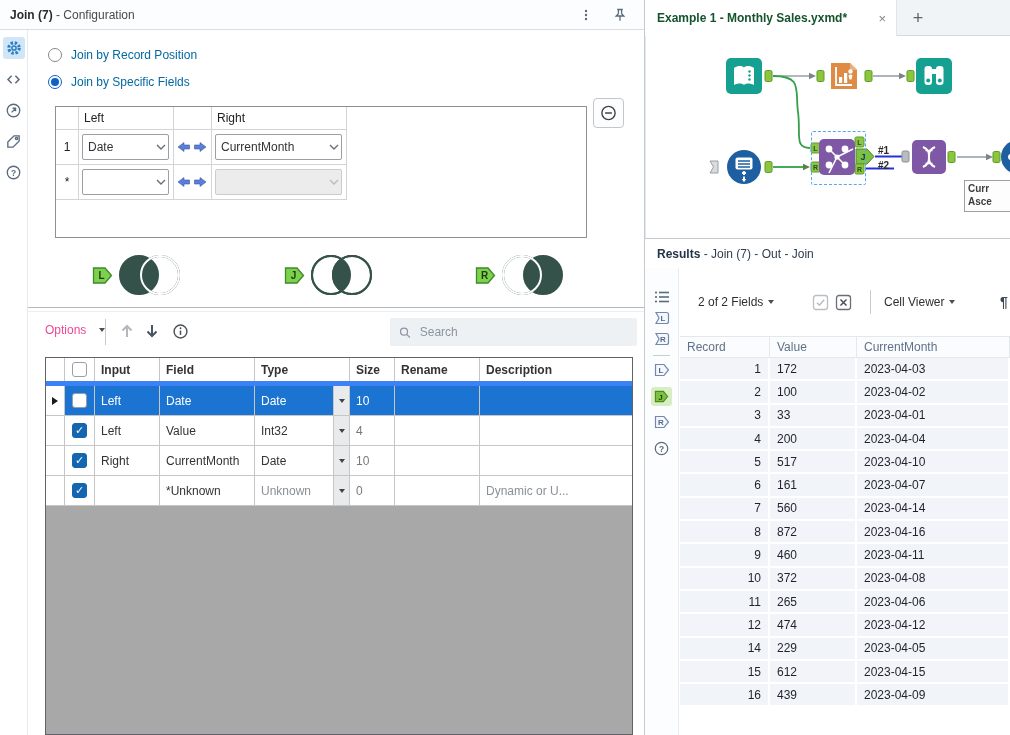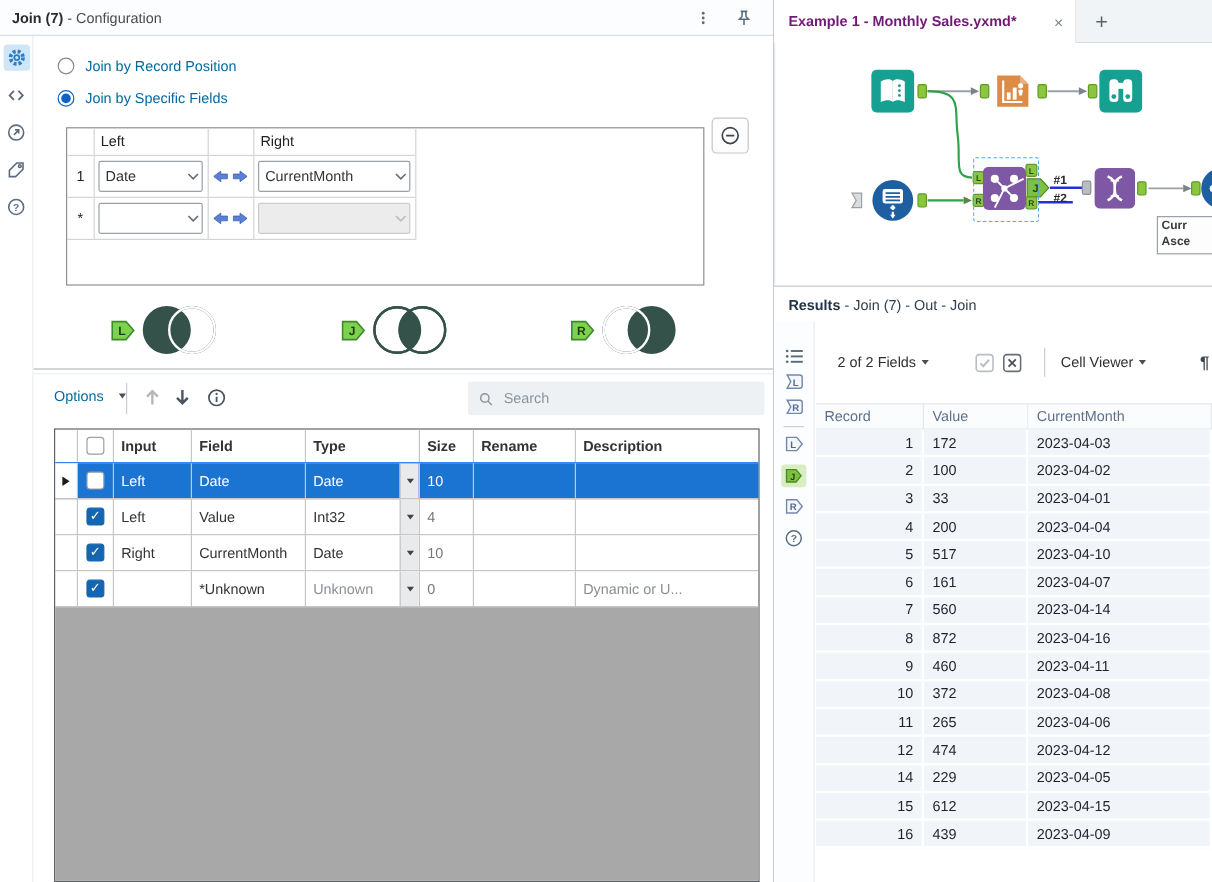--- a/index.html
+++ b/index.html
@@ -37,32 +37,32 @@
   .dd.dis{background:#ececec;border-color:#cccccc;}
   .swap{position:absolute;width:34px;height:12px;display:flex;align-items:center;justify-content:center;}
   .minus-btn{position:absolute;left:565px;top:68px;width:31px;height:30px;border:1px solid #c3c7ca;border-radius:4px;background:#fdfdfe;display:flex;align-items:center;justify-content:center;}
 
   
   .venn-group{position:absolute;top:218px;height:54px;display:flex;align-items:center;gap:3px;}
   .divider{position:absolute;left:0;right:0;top:277px;height:3px;border-top:1px solid #b4b9bd;border-bottom:1px solid #eceeef;background:#fff;}
 
   
   .opt-bar{position:absolute;left:0;right:0;top:280px;height:44px;}
-  .opt-lbl{position:absolute;left:17px;top:13px;display:flex;align-items:center;gap:13px;color:#0369a1;}
+  .opt-lbl{position:absolute;left:17px;top:13px;display:flex;align-items:center;gap:13px;color:#ec4899;}
   .caret{width:0;height:0;border-left:3.5px solid transparent;border-right:3.5px solid transparent;border-top:4.5px solid #4a4f54;}
   .opt-sep{position:absolute;left:77px;top:9px;height:26px;border-left:1px solid #c9ccd0;}
   .opt-ic{position:absolute;top:9px;width:24px;height:24px;display:flex;align-items:center;justify-content:center;}
   .search{position:absolute;left:362px;top:8px;width:247px;height:28px;background:#eef1f4;border-radius:2px;display:flex;align-items:center;padding:0 9px;gap:7px;box-sizing:border-box;}
   .search input{border:none;background:transparent;outline:none;font:inherit;color:#333;width:100%;}
   .search input::placeholder{color:#8a95a0;}
 
   
   .ftable{position:absolute;left:17px;top:327px;width:588px;bottom:0;border:1px solid #5f6368;box-sizing:border-box;display:flex;flex-direction:column;background:#fff;}
   .f-row{display:grid;grid-template-columns:19px 30px 65px 95px 95px 45px 85px 1fr;border-bottom:1px solid #c6c6c6;height:30px;box-sizing:border-box;flex:none;}
-  .f-head{height:28px;font-weight:700;border-bottom:1px solid #3b82f6;}
+  .f-head{height:28px;font-weight:700;border-bottom:5px solid #3b82f6;}
   .fc{display:flex;align-items:center;padding:0 6px;border-right:1px solid #c6c6c6;box-sizing:border-box;overflow:hidden;white-space:nowrap;}
   .fc.mk{padding:0;justify-content:center;}
   .fc.cbx{padding:0;justify-content:center;}
   .fc.last{border-right:none;}
   .f-row.sel{background:#1b74d2;color:#fff;}
   .f-row.sel .fc.mk{background:#fff;color:#000;}
   .cb{width:15px;height:15px;border:1px solid #9aa0a6;border-radius:3px;background:#fff;display:flex;align-items:center;justify-content:center;box-sizing:border-box;}
   .cb.on{background:#1566b0;border-color:#1566b0;}
   .cb.on::after{content:"✓";font-size:11px;line-height:1;color:#fff;}
   .fc.type{padding:0;}
@@ -71,21 +71,21 @@
   .tri-dn{width:0;height:0;border-left:3.5px solid transparent;border-right:3.5px solid transparent;border-top:4.5px solid #3f4348;}
   .mk-tri{width:0;height:0;border-top:4.5px solid transparent;border-bottom:4.5px solid transparent;border-left:6px solid #1a1a1a;}
   .dim{color:#75797d;}
   .gray-note{color:#8a9096;}
   .f-fill{flex:1;background:#a8a8a8;}
 
   
   .rp{position:absolute;left:645px;top:0;width:365px;height:735px;overflow:hidden;background:#fff;}
   .tabbar{position:absolute;left:0;top:0;right:0;height:36px;background:#f1f4f6;border-bottom:1px solid #d5dade;box-sizing:border-box;}
   .tab{position:absolute;left:0;top:0;width:252px;height:36px;background:#fff;border-right:1px solid #e2e6e9;display:flex;align-items:center;padding:0 10px 0 12px;gap:8px;box-sizing:border-box;}
-  .tab-title{flex:1;font-weight:700;color:#701a75;white-space:nowrap;overflow:hidden;}
+  .tab-title{flex:1;font-weight:700;color:#14532d;white-space:nowrap;overflow:hidden;}
   .tab-close{color:#7a848e;font-size:13px;}
   .plus-btn{position:absolute;left:252px;top:0;width:42px;height:36px;display:flex;align-items:center;justify-content:center;font-size:18px;color:#5a6570;}
 
   .canvas{position:absolute;left:0;top:36px;width:365px;height:202px;background:#fff;border-left:1px solid #dcebf6;box-sizing:border-box;}
   .wires{position:absolute;left:0;top:0;}
   .tool{position:absolute;}
   .sel-box{position:absolute;border:1.5px dashed #5ba7e8;border-radius:2px;background:rgba(120,180,240,.04);}
   .wire-lbl{position:absolute;font-size:10px;font-weight:700;color:#2b2b2b;}
   .anno{position:absolute;left:318px;top:144px;width:70px;height:32px;background:#fdfdfd;border:1px solid #9aa0a6;font-size:10px;font-weight:700;color:#3d3d3d;padding:1px 3px;line-height:13px;box-sizing:border-box;overflow:hidden;}
 

